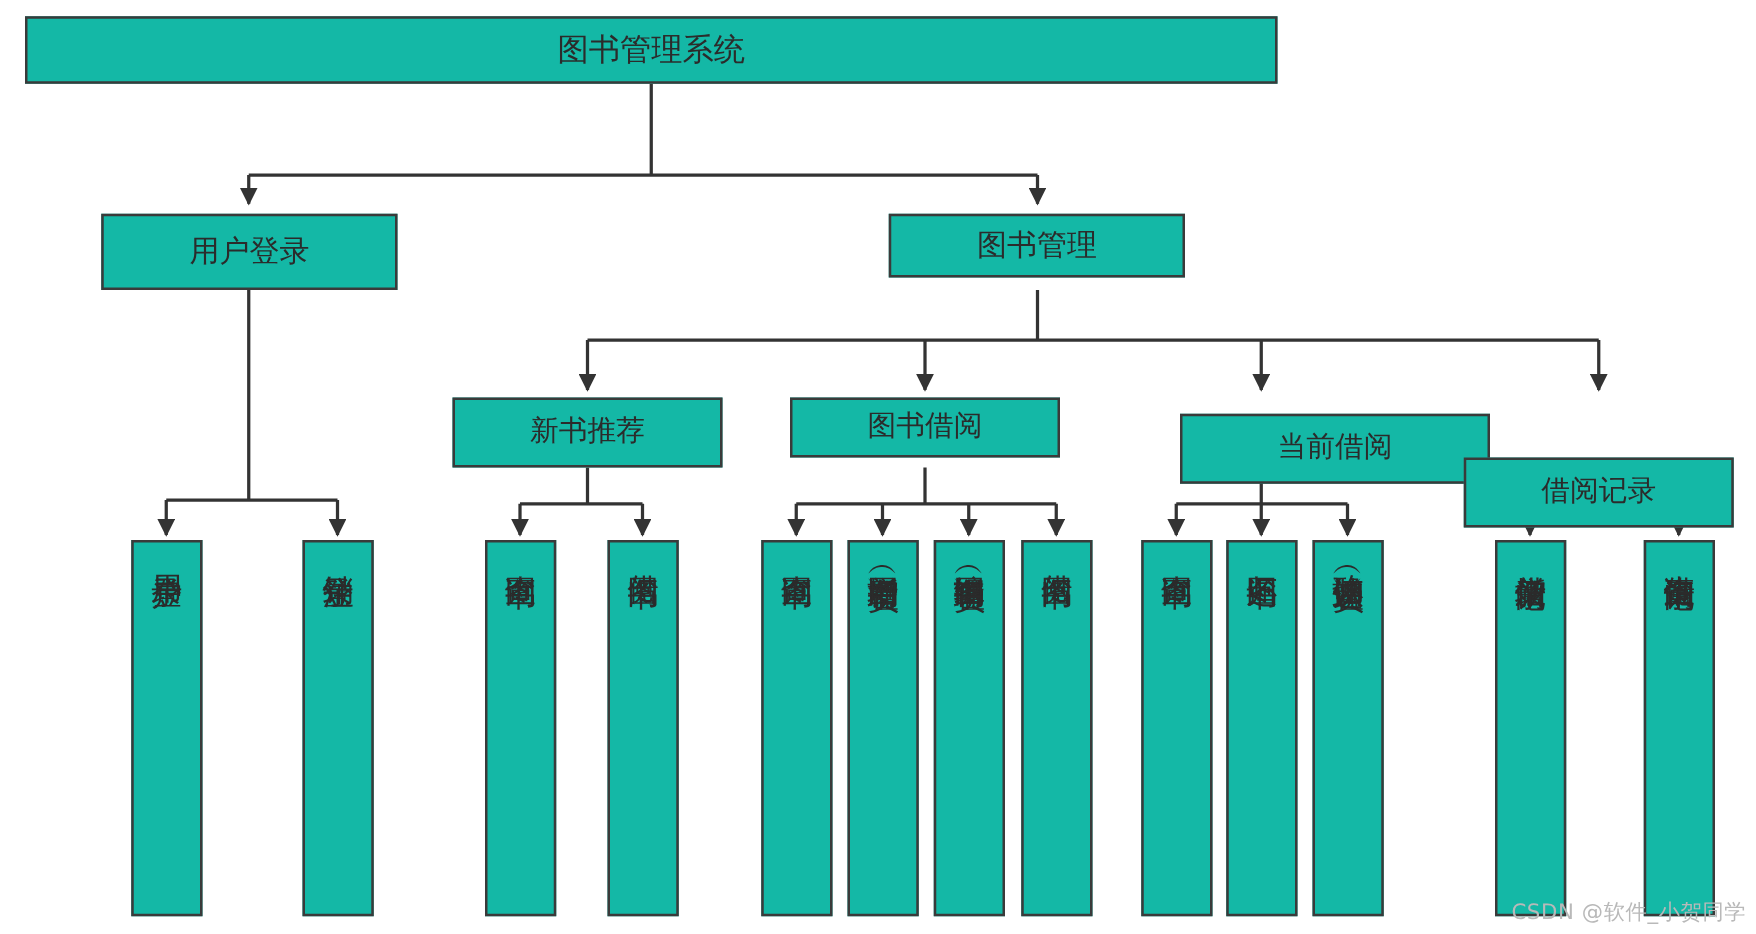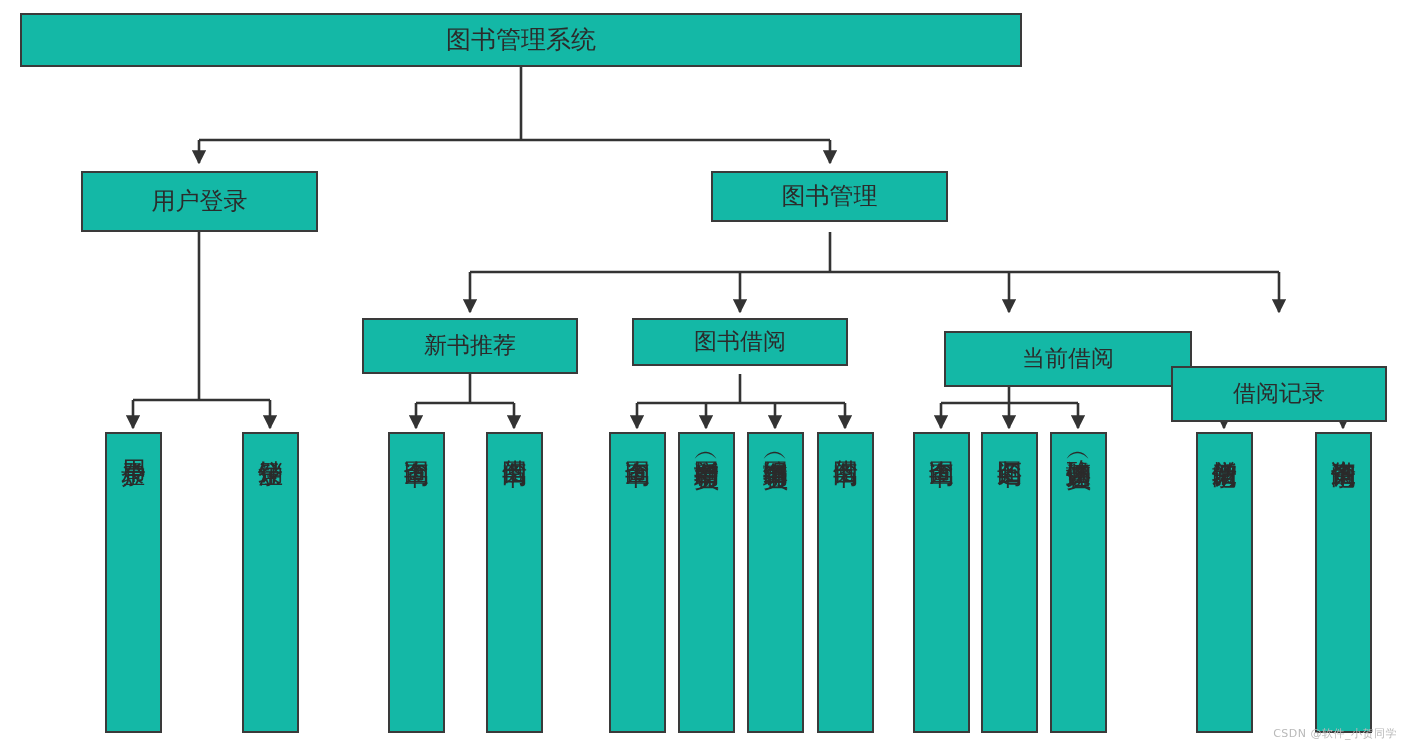--- a/index.html
+++ b/index.html
@@ -58,21 +58,21 @@
     writing-mode: vertical-rl;
     text-orientation: upright;
     letter-spacing: 1px;
     white-space: nowrap;
     line-height: 1;
   }
   .watermark {
     position: absolute;
     right: 8px;
     bottom: 6px;
-    font-size: 11px;
+    font-size: 17px;
     color: #b9b9b9;
     letter-spacing: 0.5px;
     white-space: nowrap;
   }
 </style>
 </head>
 <body>
 
 <div id="canvas">
 

